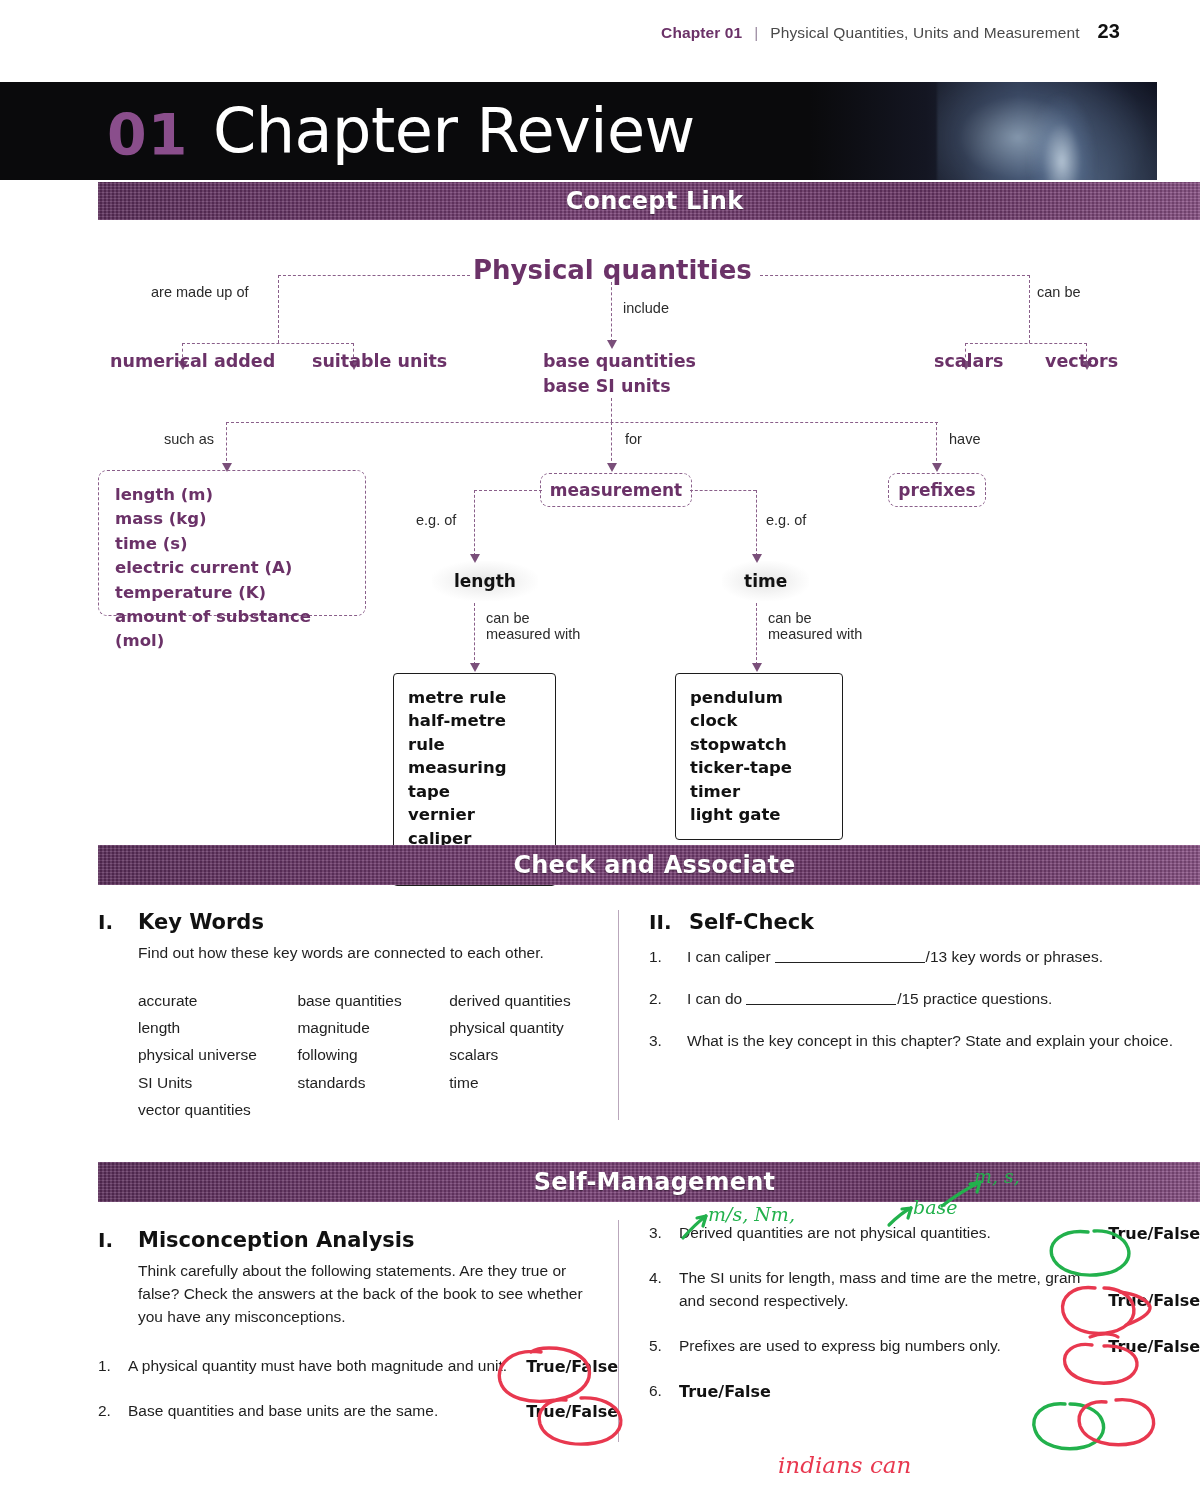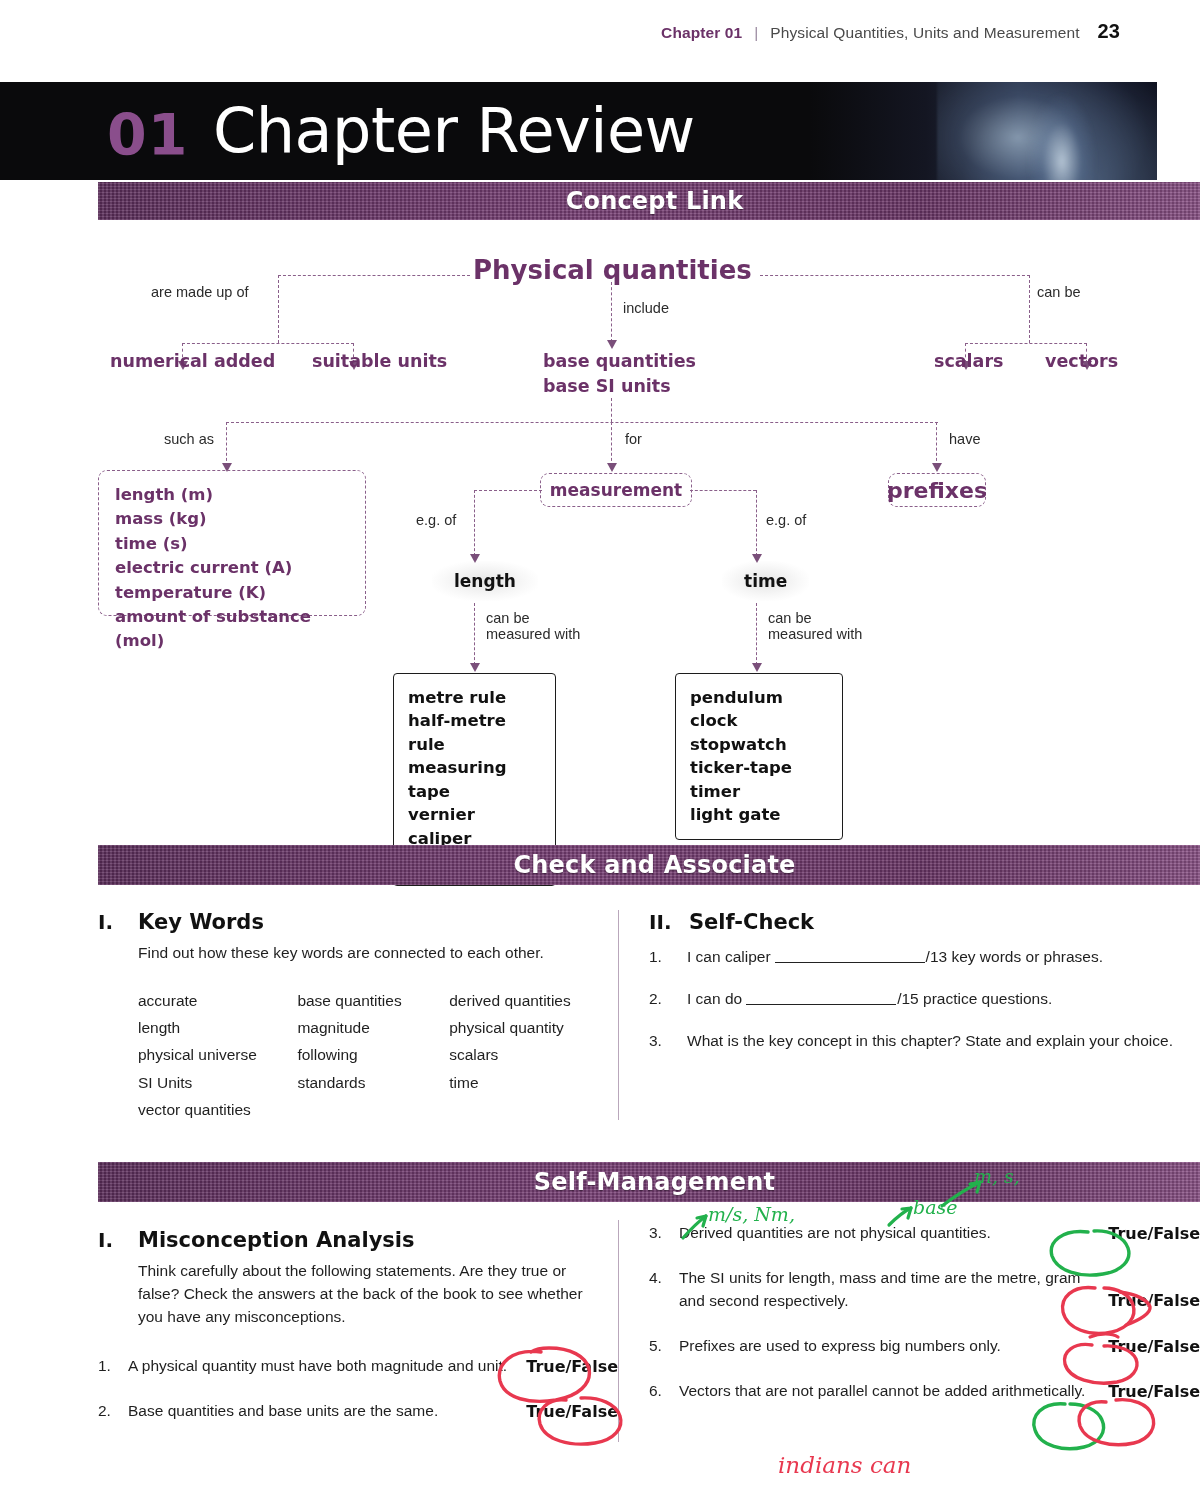--- a/index.html
+++ b/index.html
@@ -218,21 +218,21 @@
       <div>length (m)</div>
       <div>mass (kg)</div>
       <div>time (s)</div>
       <div>electric current (A)</div>
       <div>temperature (K)</div>
       <div>amount of substance (mol)</div>
     </div>
 
     <div class="box" style="left:540px; top:243px; width:152px; height:34px; font-size:17px;">measurement</div>
 
-    <div class="box" style="left:888px; top:243px; width:98px; height:34px; font-size:22px;">prefixes</div>
+    <div class="box" style="left:888px; top:243px; width:98px; height:34px; font-size:17px;">prefixes</div>
 
     <div class="h" style="left:474px; top:260px; width:68px;"></div>
     <div class="v" style="left:474px; top:260px; height:66px;"></div>
     <div class="arrow" style="left:470px; top:324px;"></div>
     <div class="h" style="left:690px; top:260px; width:66px;"></div>
     <div class="v" style="left:756px; top:260px; height:66px;"></div>
     <div class="arrow" style="left:752px; top:324px;"></div>
     <div class="lbl" style="left:416px; top:282px;">e.g. of</div>
     <div class="lbl" style="left:766px; top:282px;">e.g. of</div>
 
@@ -364,21 +364,20 @@
             <span class="qt">The SI units for length, mass and time are the metre, gram and second respectively.</span>
             <span class="tf">True/False</span>
           </div>
           <div class="mrow">
             <span class="qn">5.</span>
             <span class="qt">Prefixes are used to express big numbers only.</span>
             <span class="tf">True/False</span>
           </div>
           <div class="mrow">
             <span class="qn">6.</span>
-            <span class="qt">Vectors that are not parallel cannot be added arithmetically.</span>
             <span class="tf">True/False</span>
           </div>
         </div>
       </div>
     </div>
   </div>
 
   <svg class="ink" viewBox="0 0 1200 1508">
 
     <path d="M541,1352 C512,1348 496,1364 500,1381 C505,1399 530,1404 556,1400 C578,1396 592,1384 589,1369 C586,1356 570,1348 549,1348 C540,1348 534,1350 531,1352" fill="none" stroke="#E8384F" stroke-width="3.4" stroke-linecap="round"></path>

